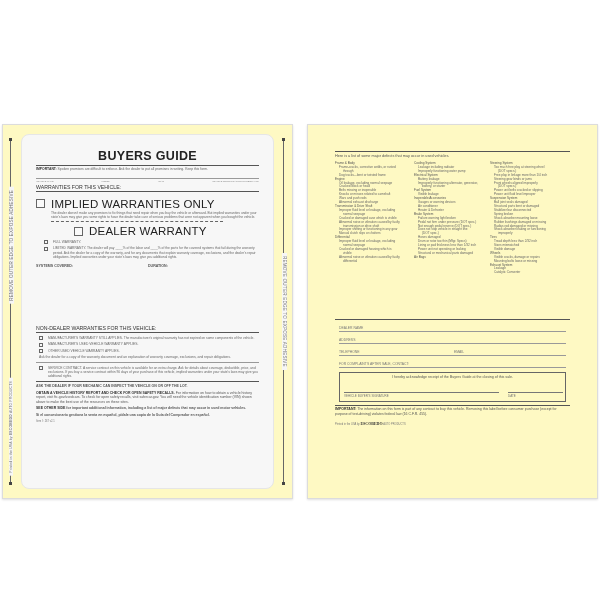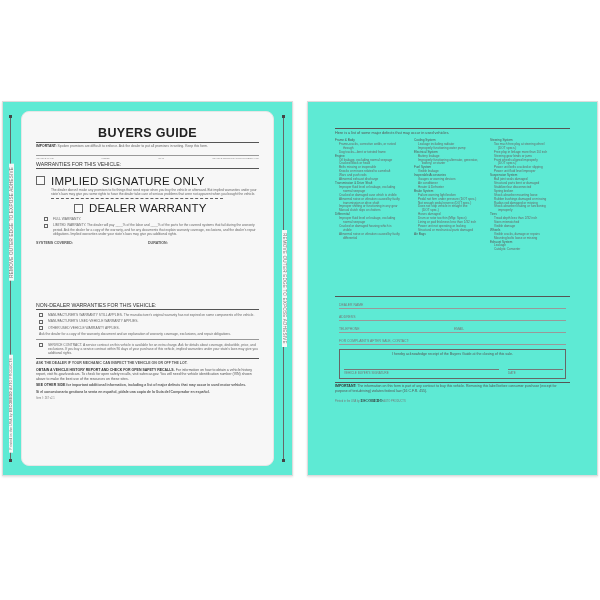--- a/index.html
+++ b/index.html
@@ -1,21 +1,21 @@
 <!DOCTYPE html>
 <html><head>
 <meta charset="utf-8">
 <style>
   * { box-sizing: border-box; margin: 0; padding: 0; }
   html, body { width: 600px; height: 600px; background: #ffffff; overflow: hidden; }
   body { position: relative; font-family: "Liberation Sans", sans-serif; color: #333; }
 
   .page {
-    position: absolute; top: 101px; height: 375px; width: 291px;
-    background: #5eead4; border: 1px solid #dcdcdc;
+    position: absolute; top: 124px; height: 375px; width: 291px;
+    background: #fef9c3; border: 1px solid #dcdcdc;
     box-shadow: 0 1px 2px rgba(0,0,0,0.12);
   }
   #left-page { left: 2px; }
   #right-page { left: 307px; }
 
   .side-text {
     position: absolute; top: 0; bottom: 0; width: 10px;
     display: flex; align-items: center; justify-content: center;
   }
   .side-text .rail {
@@ -105,21 +105,21 @@
       <div class="vin-row">
         <span>VEHICLE MAKE</span>
         <span>MODEL</span>
         <span>YEAR</span>
         <span>VEHICLE IDENTIFICATION NUMBER (VIN)</span>
       </div>
       <div class="section-h">WARRANTIES FOR THIS VEHICLE:</div>
 
       <div class="big-opt">
         <span class="big-box"></span>
-        <span class="big-label">IMPLIED SIGNATURE ONLY</span>
+        <span class="big-label">IMPLIED WARRANTIES ONLY</span>
       </div>
       <div class="para">The dealer doesn't make any promises to fix things that need repair when you buy the vehicle or afterward. But implied warranties under your state's laws may give you some rights to have the dealer take care of serious problems that were not apparent when you bought the vehicle.</div>
       <div class="dashed"></div>
 
       <div class="big-opt" style="margin-top:3px;margin-left:38px;">
         <span class="big-box"></span>
         <span class="big-label">DEALER WARRANTY</span>
       </div>
       <div class="opt" style="margin-left:8px;">
         <span class="sbox"></span>

